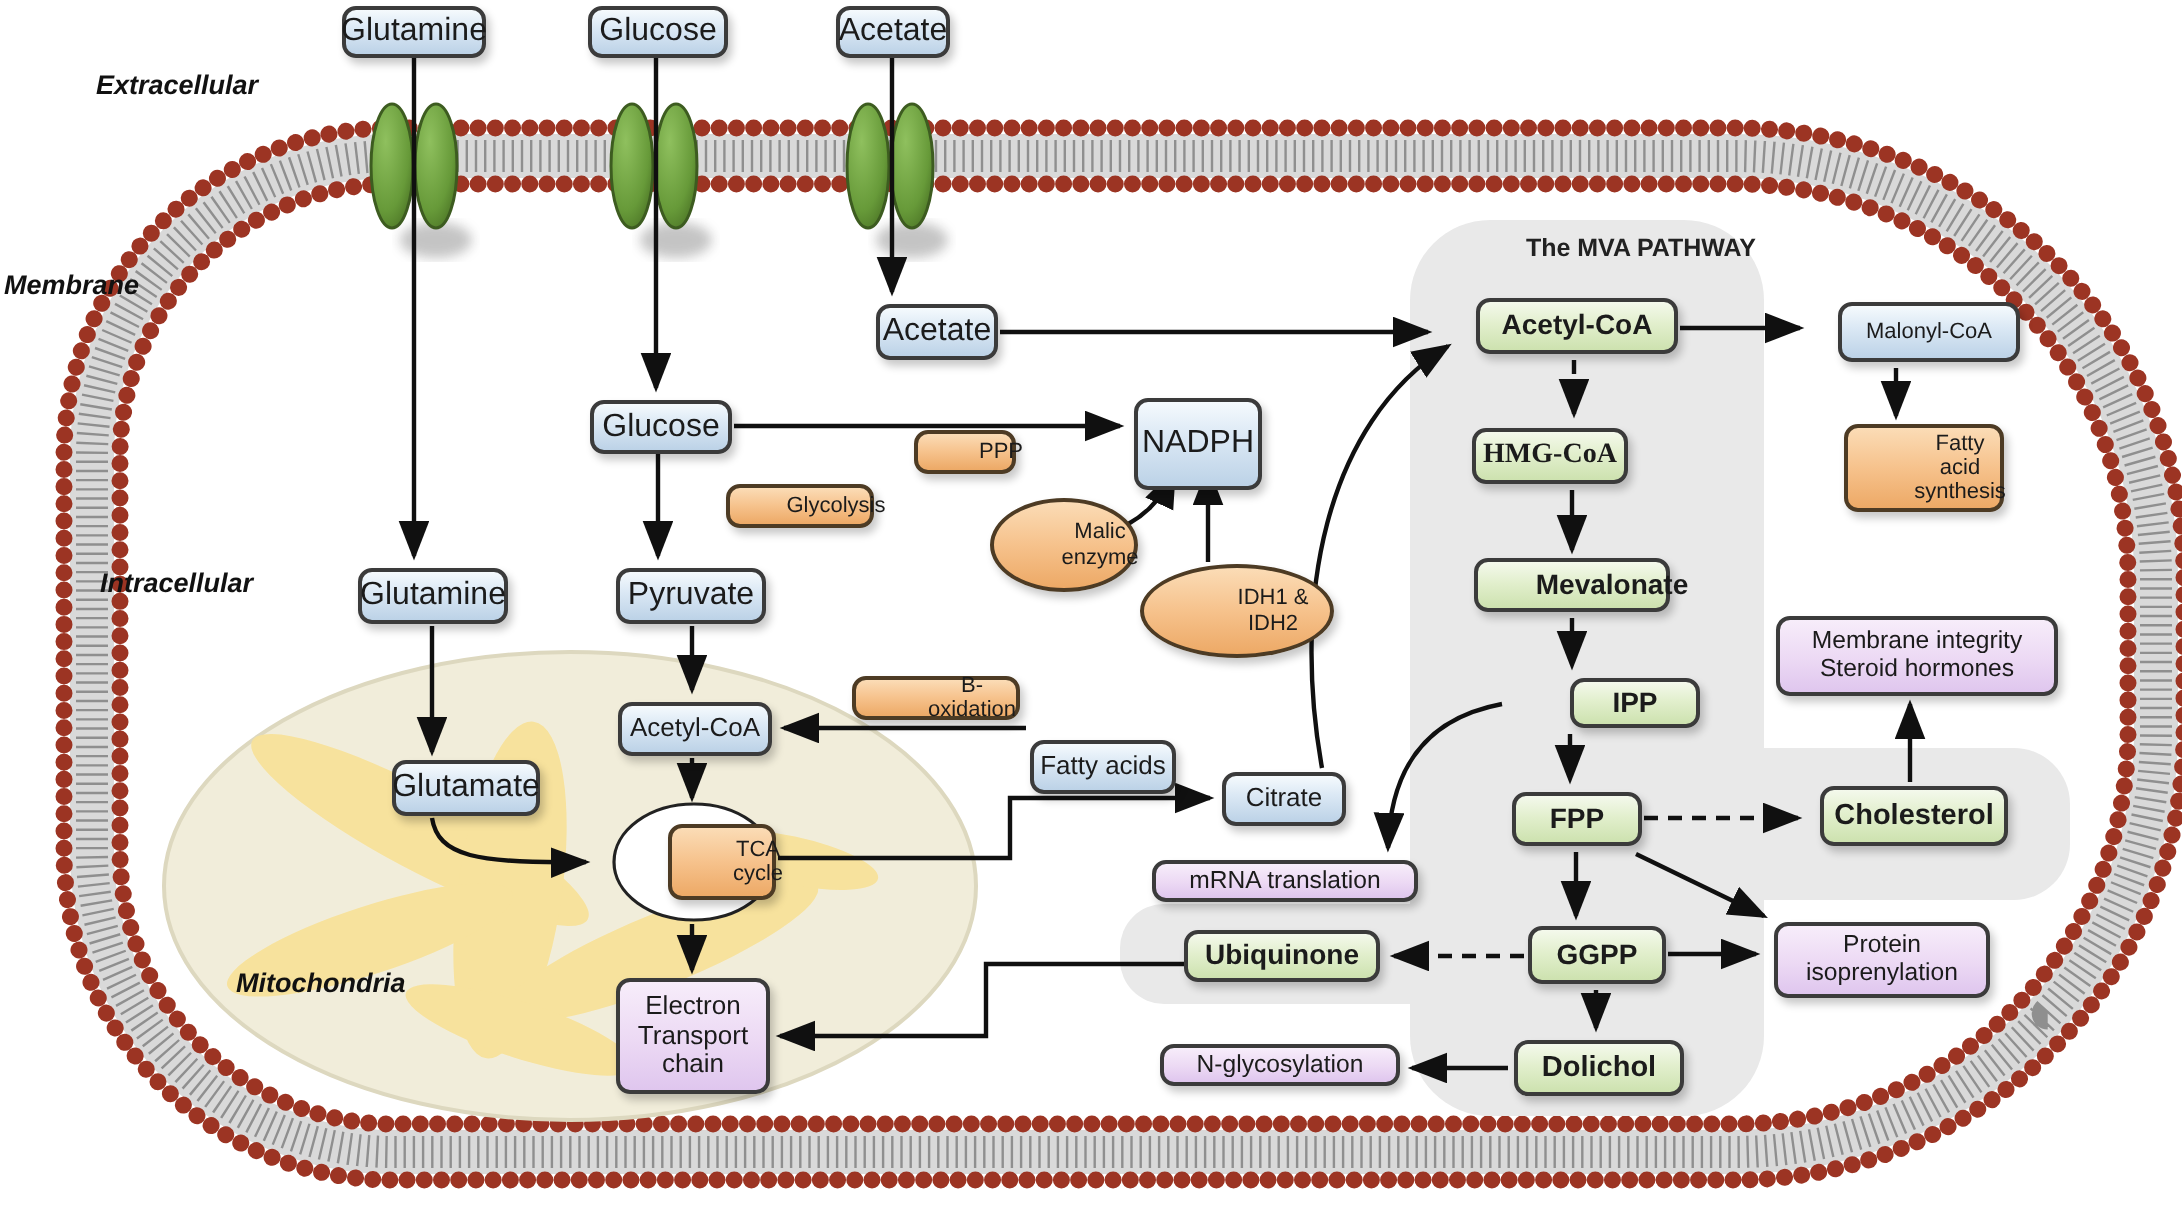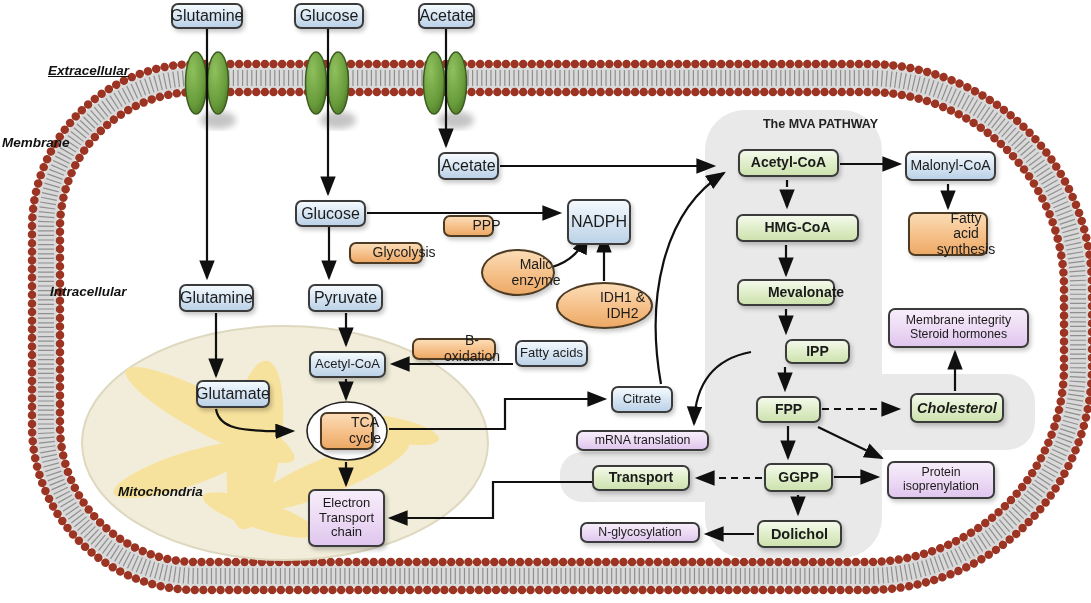--- a/index.html
+++ b/index.html
@@ -11,21 +11,21 @@
   #arrows{z-index:2;}
   .box{position:absolute;box-sizing:border-box;border:2px solid #3b3b3b;border-radius:7px;
        display:flex;align-items:center;justify-content:center;text-align:center;
        font-size:16px;color:#1b1b1b;line-height:1.12;z-index:3;
        box-shadow:2px 3px 4px rgba(0,0,0,0.22);}
   .blue{background:linear-gradient(180deg,#f5fafd 0%,#dce9f5 40%,#bcd2e7 100%);}
   .green{background:linear-gradient(180deg,#f4f9ec 0%,#e2efcd 45%,#cde2af 100%);font-weight:bold;}
   .orange{background:linear-gradient(180deg,#fbdcb6 0%,#f6c28c 50%,#eda966 100%);border-color:#4d3b24;padding-left:36px;}
   .purple{background:linear-gradient(180deg,#f7edfa 0%,#ecd9f4 55%,#dfc6ee 100%);}
   .ellipse{border-radius:50%;}
-  .fs125{font-size:14px;} .fs123{font-size:12.3px;} .fs13{font-size:13px;}
+  .fs125{font-size:11px;margin-left:14px;} .fs123{font-size:12.3px;} .fs13{font-size:13px;}
   .fs14{font-size:14px;} .fs145{font-size:14.5px;}
   .region-label{position:absolute;font-style:italic;font-weight:bold;font-size:13.5px;color:#111;z-index:3;}
   #mva-title{position:absolute;left:706px;top:117px;width:172px;height:16px;text-align:right;
              font-weight:bold;font-size:12.5px;color:#222;z-index:3;}
 </style>
 </head>
 <body>
 
 <div id="canvas">
 
@@ -122,59 +122,59 @@
     <g fill="none" stroke="#101010" stroke-width="2.2" stroke-dasharray="7 5" marker-end="url(#ah)">
       <path d="M787,180 V207"></path>
       <path d="M786,309 V333"></path>
       <path d="M785,367 V390"></path>
       <path d="M798,495 V514"></path>
       <path d="M822,409 H899"></path>
       <path d="M762,478 H697"></path>
     </g>
   </svg>
 
-  <div class="region-label" style="left:48px;top:63px;text-decoration:underline;">Extracellular</div>
+  <div class="region-label" style="left:48px;top:35px;">Extracellular</div>
   <div class="region-label" style="left:2px;top:135px;">Membrane</div>
   <div class="region-label" style="left:50px;top:284px;">Intracellular</div>
   <div class="region-label" style="left:118px;top:484px;">Mitochondria</div>
 
   <div id="mva-title">The MVA PATHWAY</div>
 
   <div class="box blue" style="left:171px;top:3px;width:72px;height:26px;">Glutamine</div>
   <div class="box blue" style="left:294px;top:3px;width:70px;height:26px;">Glucose</div>
   <div class="box blue" style="left:418px;top:3px;width:57px;height:26px;">Acetate</div>
 
   <div class="box blue" style="left:438px;top:152px;width:61px;height:28px;">Acetate</div>
   <div class="box blue" style="left:295px;top:200px;width:71px;height:27px;">Glucose</div>
   <div class="box blue" style="left:567px;top:199px;width:64px;height:46px;">NADPH</div>
   <div class="box blue" style="left:179px;top:284px;width:75px;height:28px;">Glutamine</div>
   <div class="box blue" style="left:308px;top:284px;width:75px;height:28px;">Pyruvate</div>
   <div class="box blue fs13" style="left:309px;top:351px;width:77px;height:27px;">Acetyl-CoA</div>
-  <div class="box blue fs13" style="left:515px;top:340px;width:73px;height:27px;">Fatty acids</div>
+  <div class="box blue fs13" style="left:515px;top:370px;width:73px;height:27px;">Fatty acids</div>
   <div class="box blue" style="left:196px;top:380px;width:74px;height:28px;">Glutamate</div>
   <div class="box blue fs13" style="left:611px;top:386px;width:62px;height:27px;">Citrate</div>
   <div class="box blue fs125" style="left:905px;top:151px;width:91px;height:30px;">Malonyl-CoA</div>
 
   <div class="box orange fs125" style="left:443px;top:215px;width:51px;height:22px;">PPP</div>
   <div class="box orange fs125" style="left:349px;top:242px;width:74px;height:22px;">Glycolysis</div>
   <div class="box orange fs125" style="left:412px;top:338px;width:84px;height:22px;">B-oxidation</div>
   <div class="box orange fs125" style="left:908px;top:212px;width:80px;height:44px;">Fatty acid synthesis</div>
   <div class="box orange fs125" style="left:320px;top:412px;width:54px;height:38px;z-index:4;">TCA cycle</div>
   <div class="box orange ellipse fs125" style="left:481px;top:249px;width:74px;height:47px;">Malic enzyme</div>
   <div class="box orange ellipse fs125" style="left:556px;top:282px;width:97px;height:47px;">IDH1 &amp; IDH2</div>
 
   <div class="box purple fs123" style="left:576px;top:430px;width:133px;height:21px;">mRNA translation</div>
   <div class="box purple fs123" style="left:580px;top:522px;width:120px;height:21px;">N-glycosylation</div>
   <div class="box purple fs123" style="left:887px;top:461px;width:108px;height:38px;">Protein isoprenylation</div>
   <div class="box purple fs123" style="left:888px;top:308px;width:141px;height:40px;">Membrane integrity Steroid hormones</div>
   <div class="box purple fs13" style="left:308px;top:489px;width:77px;height:58px;">Electron Transport chain</div>
 
   <div class="box green fs14" style="left:738px;top:149px;width:101px;height:28px;">Acetyl-CoA</div>
-  <div class="box green fs14" style="left:736px;top:214px;width:123px;height:28px;">HMG-CoA</div>
+  <div class="box green fs14" style="left:736px;top:214px;width:78px;height:28px;font-family:Liberation Serif, serif;">HMG-CoA</div>
   <div class="box green fs14" style="left:737px;top:279px;width:98px;height:27px;padding-left:40px;">Mevalonate</div>
   <div class="box green fs14" style="left:753px;top:339px;width:65px;height:25px;margin-left:32px;">IPP</div>
   <div class="box green fs14" style="left:756px;top:396px;width:65px;height:27px;">FPP</div>
   <div class="box green fs14" style="left:764px;top:463px;width:69px;height:29px;">GGPP</div>
   <div class="box green fs145" style="left:757px;top:520px;width:85px;height:28px;">Dolichol</div>
-  <div class="box green fs14" style="left:592px;top:465px;width:98px;height:26px;">Transport</div>
-  <div class="box green fs145" style="left:910px;top:393px;width:94px;height:30px;font-style:italic;">Cholesterol</div>
+  <div class="box green fs14" style="left:592px;top:465px;width:98px;height:26px;">Ubiquinone</div>
+  <div class="box green fs145" style="left:910px;top:393px;width:94px;height:30px;">Cholesterol</div>
 
 </div>
 
 </body></html>

